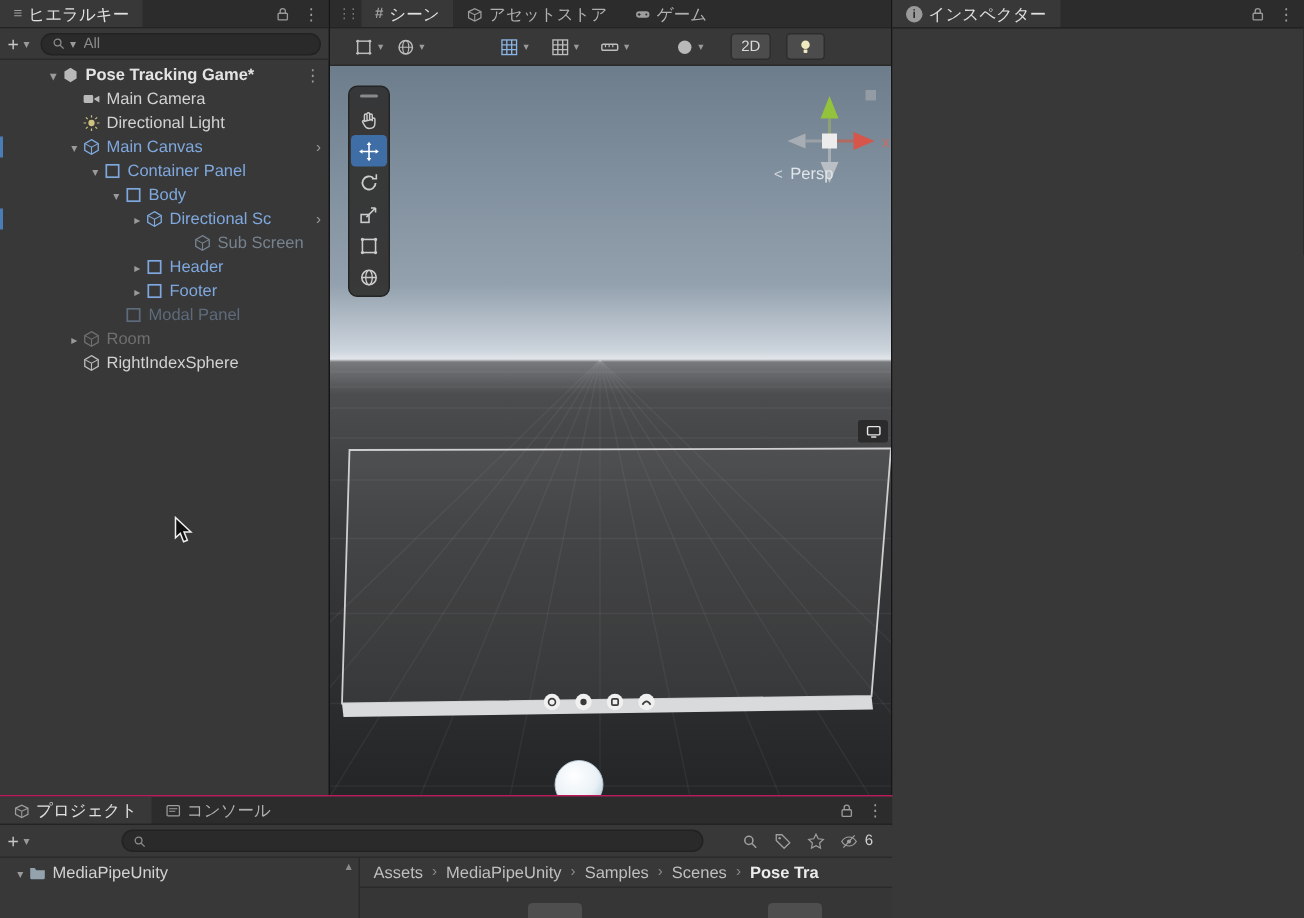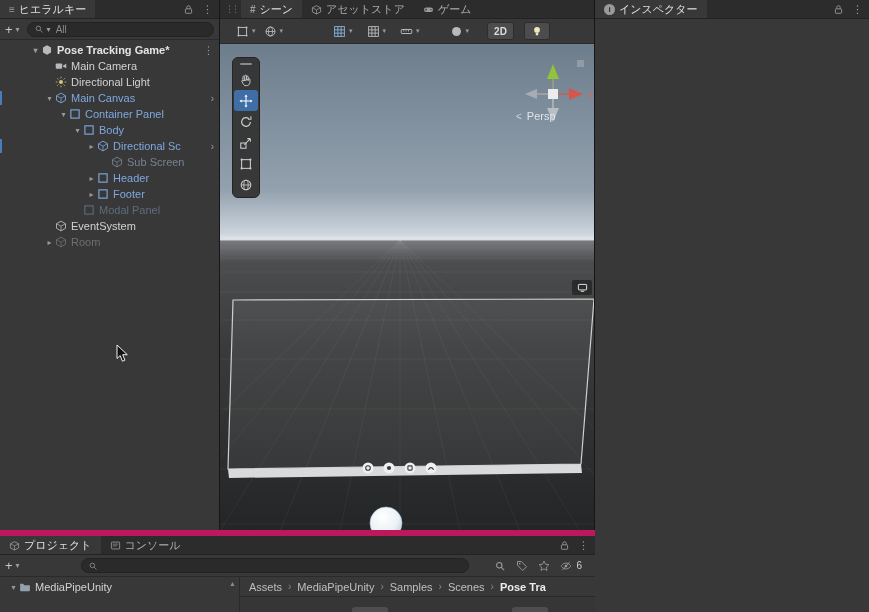--- a/index.html
+++ b/index.html
@@ -35,38 +35,38 @@
                    font-size:10px;font-family:inherit;}
   .searchbox input::placeholder{color:#8b8b8b;}
   .tree{padding-top:2px;}
   .h-row{height:16px;display:flex;align-items:center;font-size:11px;color:#d2d2d2;position:relative;
          padding-left:calc(30px + var(--d)*14px);white-space:nowrap;overflow:hidden;}
   .tri{width:11px;font-size:8px;color:#9a9a9a;text-align:center;flex:none;}
   .h-row svg.ic{width:12px;height:12px;margin-right:4px;color:#b9b9b9;}
   .lbl{overflow:hidden;text-overflow:clip;}
   .prefab{color:#7fa8de;} .prefab svg.ic{color:#7fa8de;}
   .disabled{color:#6f6f6f;} .disabled svg.ic{color:#6f6f6f;}
-  .subd{color:#76828e;} .subd svg.ic{color:#76828e;}
+  .subd{color:#76828e;margin-left:18px;} .subd svg.ic{color:#76828e;}
   .pdis{color:#5d6b7c;} .pdis svg.ic{color:#5d6b7c;}
   .scene-root{font-weight:bold;color:#e4e4e4;}
   .edge::before{content:"";position:absolute;left:0;top:1px;bottom:1px;width:2px;background:#4a7cb8;}
   .chev{position:absolute;right:5px;font-size:10px;color:#9a9a9a;}
   .rowdots{position:absolute;right:5px;font-weight:normal;}
   .warm{color:#cdc27e !important;}
 
   
   #scene{position:absolute;left:220px;top:0;width:375px;height:530px;background:#383838;
          border-right:1px solid #161616;overflow:hidden;}
   .scene-toolbar{height:25px;background:#383838;border-bottom:1px solid #2a2a2a;display:flex;
                  align-items:center;padding:0 8px;font-size:10px;color:#c2c2c2;}
   .tbtn{height:19px;display:flex;align-items:center;gap:3px;padding:0 4px;border-radius:3px;}
   .tbtn svg{width:13px;height:13px;color:#bdbdbd;}
   .tbtn .caret{font-size:7px;}
   .toggle{background:#4c4c4c;border:1px solid #2d2d2d;border-radius:3px;height:18px;display:flex;
-          align-items:center;padding:0 6px;color:#dcdcdc;font-size:10px;font-weight:bold;}
+          align-items:center;padding:0 6px;color:#dcdcdc;font-size:10px;}
   .canvas{position:absolute;left:0;top:44px;width:375px;height:486px;overflow:hidden;
     background:linear-gradient(180deg,#6d7d8c 0%,#93a1ae 30%,#ccd4dc 39%,#e2e6ea 40.2%,
                #77797c 40.6%,#4b4d4f 45%,#3a3b3c 62%,#242526 100%);}
   .scene-svg{position:absolute;left:0;top:0;}
   .tools{position:absolute;left:12px;top:13px;width:28px;background:rgba(52,52,52,.96);
          border:1px solid #242424;border-radius:6px;padding:3px 0 2px;display:flex;
          flex-direction:column;align-items:center;}
   .grip{width:12px;height:2px;background:#8a8a8a;border-radius:1px;margin:2px 0 4px;}
   .toolbtn{width:24px;height:21px;display:flex;align-items:center;justify-content:center;
            border-radius:3px;color:#cccccc;}
@@ -78,21 +78,21 @@
   .persp .lt{font-size:10px;color:#cfd6dd;}
   .camchip{position:absolute;left:352px;top:236px;width:20px;height:15px;background:#2b2b2b;
            border-radius:2px;display:flex;align-items:center;justify-content:center;color:#e6e6e6;}
   .camchip svg{width:11px;height:11px;}
 
   
   #inspector{position:absolute;left:595px;top:0;width:274px;height:612px;background:#383838;}
 
   
   #project{position:absolute;left:0;top:530px;width:595px;height:82px;background:#383838;
-           border-top:6px solid #be185d;overflow:hidden;}
+           border-top:1px solid #be185d;overflow:hidden;}
   .p-toolbar{height:22px;display:flex;align-items:center;padding:0 5px;border-bottom:1px solid #2a2a2a;
              gap:3px;font-size:12px;color:#c6c6c6;}
   .p-toolbar .searchbox{flex:none;width:388px;margin-left:58px;}
   .p-icons{margin-left:auto;display:flex;align-items:center;gap:10px;padding-right:8px;color:#9e9e9e;}
   .p-icons svg{width:12px;height:12px;}
   .cnt{font-size:10px;color:#cfcfcf;margin-left:-6px;}
   .p-content{display:flex;height:40px;}
   .p-tree{width:240px;border-right:1px solid #2a2a2a;position:relative;padding-top:2px;}
   .p-tree .h-row{padding-left:calc(8px + var(--d)*14px);}
   .p-tree svg.ic{color:#93a2ad;}
@@ -314,33 +314,33 @@
           </svg>
         <span class="lbl">Footer</span>
       </div>
       <div class="h-row pdis" style="--d:3">
         <span class="tri"></span>
         <svg class="ic">
             <use href="#s-rect"></use>
           </svg>
         <span class="lbl">Modal Panel</span>
       </div>
+      <div class="h-row disabled" style="--d:1">
+        <span class="tri">▸</span>
+        <svg class="ic">
+            <use href="#s-cube"></use>
+          </svg>
+        <span class="lbl">Room</span>
+      </div>
       <div class="h-row" style="--d:1">
         <span class="tri"></span>
         <svg class="ic">
             <use href="#s-cube"></use>
           </svg>
-        <span class="lbl">EventSystem</span>
-      </div>
-      <div class="h-row disabled" style="--d:1">
-        <span class="tri">▸</span>
-        <svg class="ic">
-            <use href="#s-cube"></use>
-          </svg>
-        <span class="lbl">Room</span>
+        <span class="lbl">RightIndexSphere</span>
       </div>
     </div>
   </div>
 
   <div id="scene">
     <div class="tabbar">
       <span class="dhandle">⋮⋮</span>
       <div class="tab active">
         <span class="hashicon">#</span>
         <span>シーン</span>

